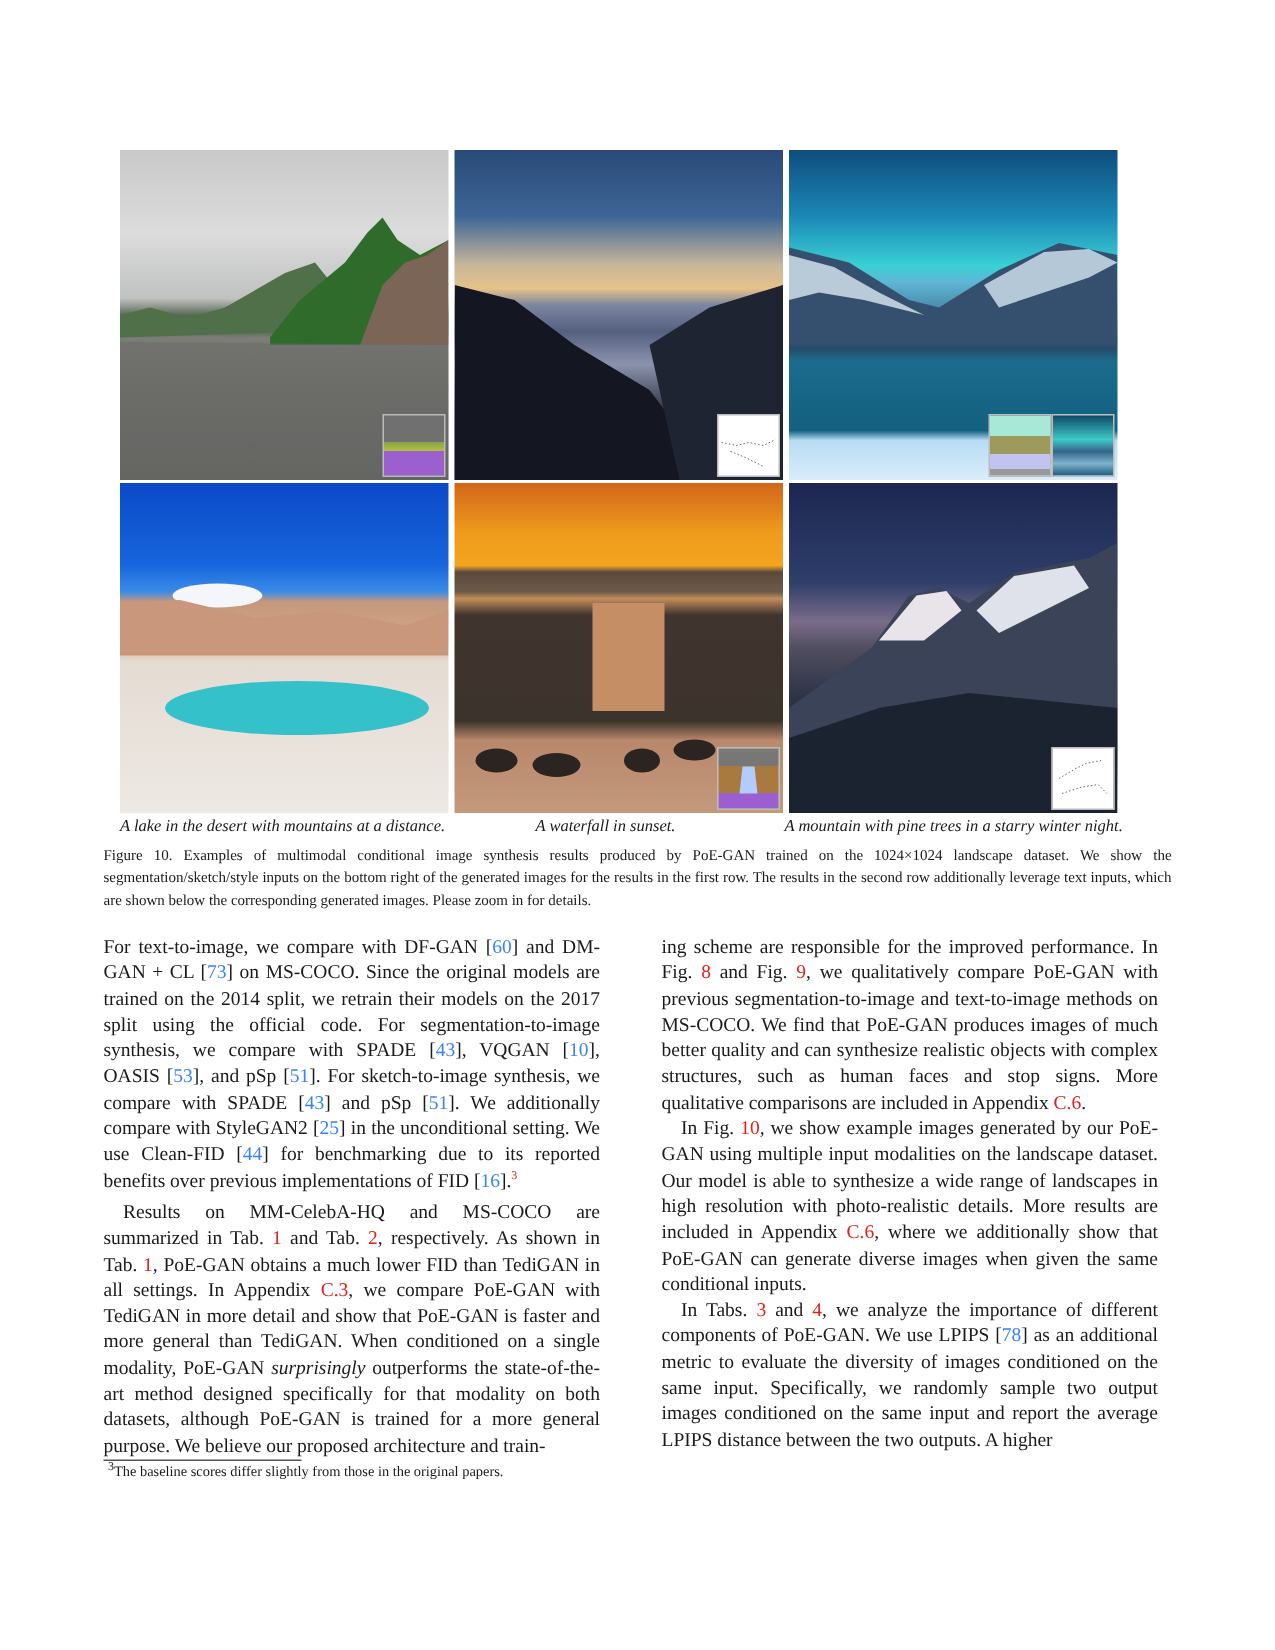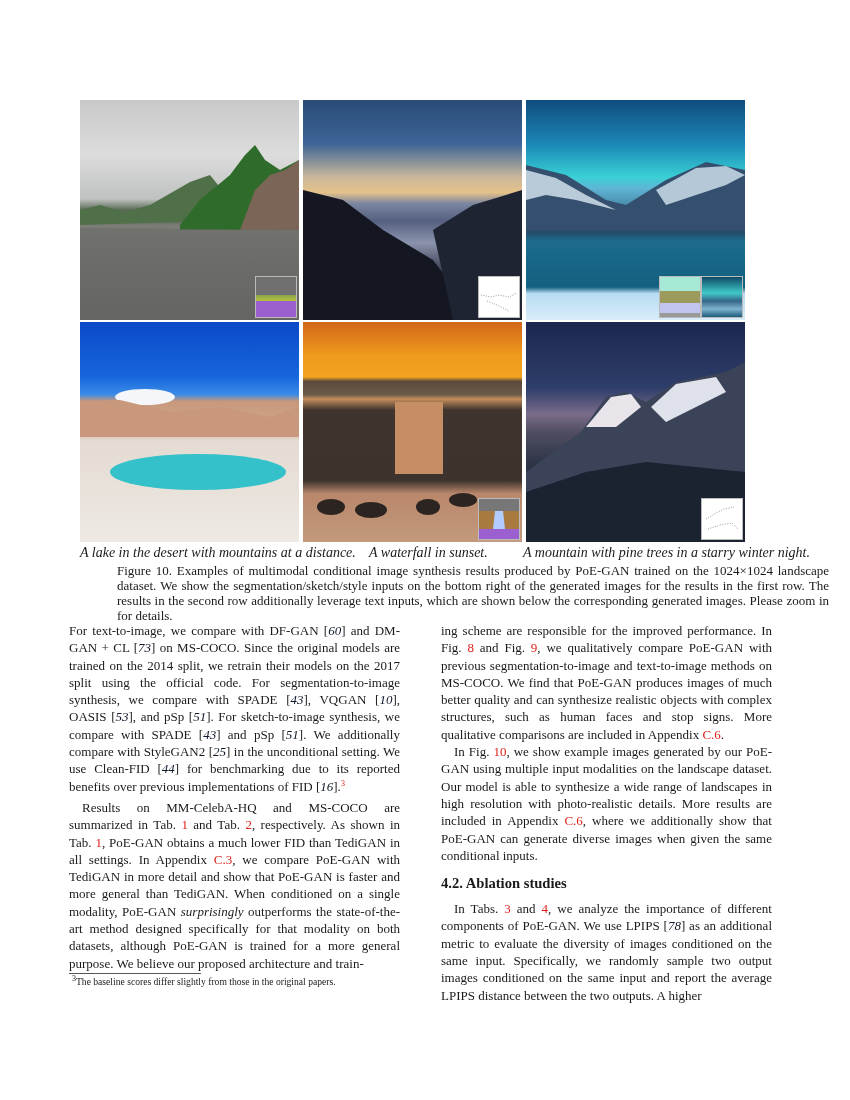--- a/index.html
+++ b/index.html
@@ -4,29 +4,29 @@
 <style>
   html, body { margin:0; padding:0; background:#ffffff; }
   body { width:850px; height:1100px; position:relative; overflow:hidden;
          font-family:"Liberation Serif", serif; color:#1a1a1a; }
   .figure { position:absolute; left:80px; top:100px; width:668px; }
   .grid { display:grid; grid-template-columns:219px 219px 219px; grid-template-rows:220px 220px;
           column-gap:4px; row-gap:2px; }
   .cell { position:relative; overflow:hidden; }
   .inset { position:absolute; bottom:2px; right:2px; width:40px; height:40px; border:1px solid #bbb; overflow:hidden; background:#fff; }
   .inset2 { position:absolute; bottom:2px; width:40px; height:40px; border:1px solid #bbb; overflow:hidden; }
-  .prompts { position:absolute; left:80px; top:545px; width:675px; height:14px; font-size:14px; font-style:italic;text-align:right; }
+  .prompts { position:absolute; left:80px; top:545px; width:675px; height:14px; font-size:11px; font-style:italic;text-align:right; }
   .prompts span { position:absolute; top:0; white-space:nowrap; }
-  .caption { position:absolute; left:69px; top:563px; width:712px; font-size:13px; line-height:15px; text-align:justify;margin-left:48px; }
+  .caption { position:absolute; left:69px; top:563px; width:712px; font-size:10px; line-height:15px; text-align:justify; }
   .col { position:absolute; top:622px; width:331px; font-size:13px; line-height:17.3px; text-align:justify; }
   .col p { margin:0; }
   .col p.ind { text-indent:13px; }
   .left { left:69px; }
   .right { left:441px; }
-  .cite { color:#0f172a;font-style:italic; }
+  .cite { color:#3b82f6; }
   .ref { color:#e0201b; }
   .sup { font-size:8px; vertical-align:super; line-height:0; }
   h3 { margin:10px 0 8px 0; font-size:14.6px; font-weight:bold; line-height:18px; }
   .fnrule { position:absolute; left:69px; top:973px; width:132px; height:1px; background:#555; }
   .footnote { position:absolute; left:58px; top:976px; width:340px; font-size:9.6px; line-height:12px; text-indent:14px; }
 </style>
 </head>
 <body>
 
 <div class="figure">
@@ -98,35 +98,34 @@
         <svg width="40" height="40" viewBox="0 0 40 40">
             <path d="M4 20 L14 14 L22 10 L32 8 M6 30 L18 26 L30 24 L36 30" stroke="#555" stroke-width="0.6" fill="none" stroke-dasharray="1 1.5"></path>
           </svg>
       </div>
     </div>
   </div>
 </div>
 
 <div class="prompts">
   <span style="left:0px;">A lake in the desert with mountains at a distance.</span>
-  <span style="left:289px;font-style:italic;">A waterfall in sunset.</span>
+  <span style="left:277px;font-style:italic;">A waterfall in sunset.</span>
   <span style="left:443px;font-style:italic;">A mountain with pine trees in a starry winter night.</span>
 </div>
 
 <div class="caption">
   <span>Figure 10.</span>
   <span>Examples of multimodal conditional image synthesis results produced by PoE-GAN trained on the 1024×1024 landscape dataset. We show the segmentation/sketch/style inputs on the bottom right of the generated images for the results in the first row. The results in the second row additionally leverage text inputs, which are shown below the corresponding generated images. Please zoom in for details.</span>
 </div>
 
 <div class="col left">
   <p><span>For text-to-image, we compare with DF-GAN [</span><span class="cite">60</span><span>] and DM-GAN + CL [</span><span class="cite">73</span><span>] on MS-COCO. Since the original models are trained on the 2014 split, we retrain their models on the 2017 split using the official code. For segmentation-to-image synthesis, we compare with SPADE [</span><span class="cite">43</span><span>], VQGAN [</span><span class="cite">10</span><span>], OASIS [</span><span class="cite">53</span><span>], and pSp [</span><span class="cite">51</span><span>]. For sketch-to-image synthesis, we compare with SPADE [</span><span class="cite">43</span><span>] and pSp [</span><span class="cite">51</span><span>]. We additionally compare with StyleGAN2 [</span><span class="cite">25</span><span>] in the unconditional setting. We use Clean-FID [</span><span class="cite">44</span><span>] for benchmarking due to its reported benefits over previous implementations of FID [</span><span class="cite">16</span><span>].</span><span class="sup ref">3</span></p>
   <p class="ind" style="margin-top:4px;"><span>Results on MM-CelebA-HQ and MS-COCO are summarized in Tab. </span><span class="ref">1</span><span> and Tab. </span><span class="ref">2</span><span>, respectively. As shown in Tab. </span><span class="ref">1</span><span>, PoE-GAN obtains a much lower FID than TediGAN in all settings. In Appendix </span><span class="ref">C.3</span><span>, we compare PoE-GAN with TediGAN in more detail and show that PoE-GAN is faster and more general than TediGAN. When conditioned on a single modality, PoE-GAN </span><em>surprisingly</em><span> outperforms the state-of-the-art method designed specifically for that modality on both datasets, although PoE-GAN is trained for a more general purpose. We believe our proposed architecture and train-</span></p>
 </div>
 
 <div class="fnrule"></div>
 <div class="footnote"><span class="sup">3</span><span>The baseline scores differ slightly from those in the original papers.</span></div>
 
 <div class="col right">
   <p><span>ing scheme are responsible for the improved performance. In Fig. </span><span class="ref">8</span><span> and Fig. </span><span class="ref">9</span><span>, we qualitatively compare PoE-GAN with previous segmentation-to-image and text-to-image methods on MS-COCO. We find that PoE-GAN produces images of much better quality and can synthesize realistic objects with complex structures, such as human faces and stop signs. More qualitative comparisons are included in Appendix </span><span class="ref">C.6</span><span>.</span></p>
   <p class="ind"><span>In Fig. </span><span class="ref">10</span><span>, we show example images generated by our PoE-GAN using multiple input modalities on the landscape dataset. Our model is able to synthesize a wide range of landscapes in high resolution with photo-realistic details. More results are included in Appendix </span><span class="ref">C.6</span><span>, where we additionally show that PoE-GAN can generate diverse images when given the same conditional inputs.</span></p>
-  <h3>4.2. Ablation studies</h3>
   <p class="ind"><span>In Tabs. </span><span class="ref">3</span><span> and </span><span class="ref">4</span><span>, we analyze the importance of different components of PoE-GAN. We use LPIPS [</span><span class="cite">78</span><span>] as an additional metric to evaluate the diversity of images conditioned on the same input. Specifically, we randomly sample two output images conditioned on the same input and report the average LPIPS distance between the two outputs. A higher</span></p>
 </div>
 
 </body></html>

